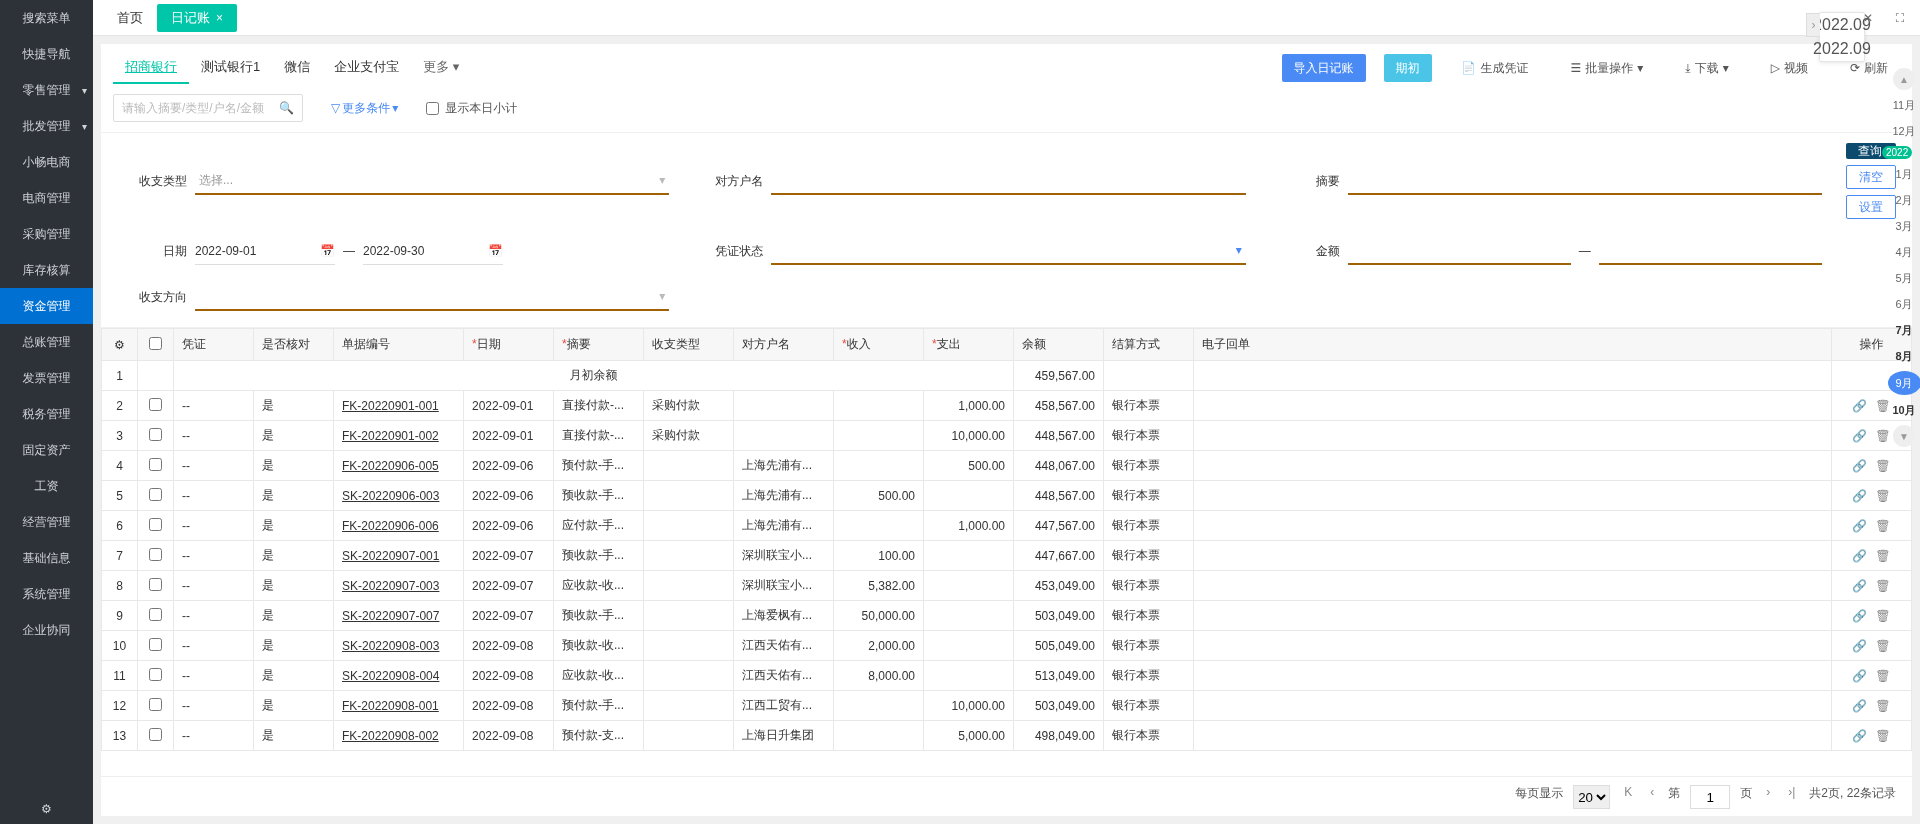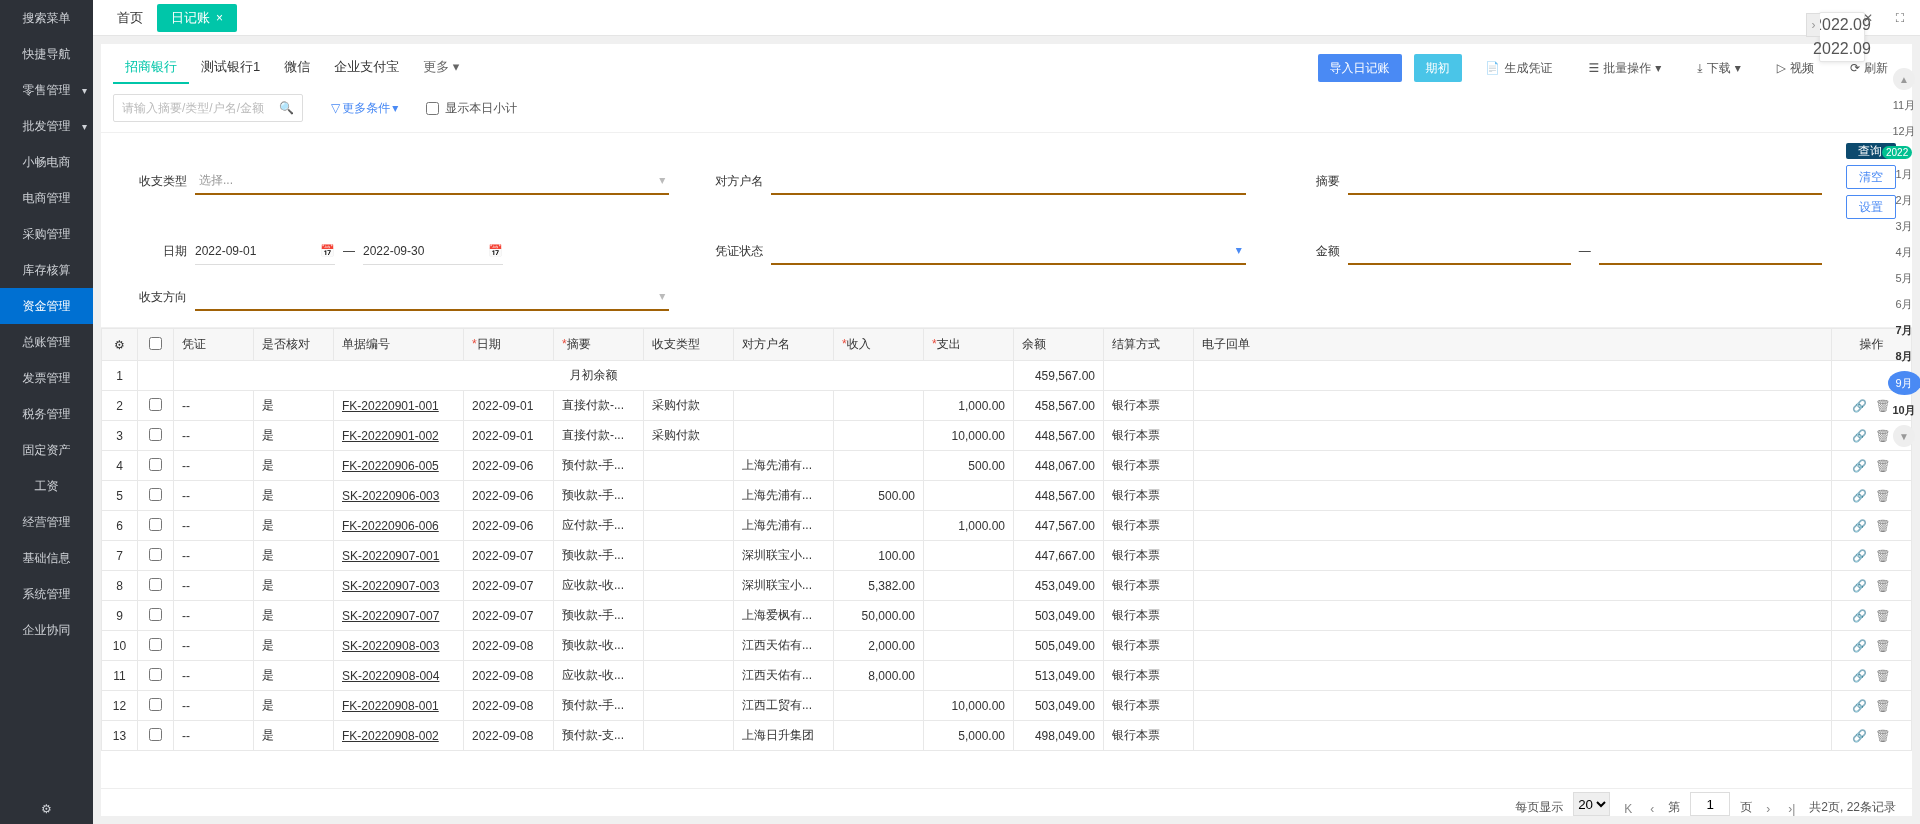--- a/index.html
+++ b/index.html
@@ -23,23 +23,23 @@
 .page-tab .close { margin-left: 6px; font-size: 12px; }
 .tabs-right { margin-left: auto; display: flex; align-items: center; gap: 12px; }
 .icon-btn { width: 20px; height: 20px; display: flex; align-items: center; justify-content: center; cursor: pointer; color: #666; }
 
 
 .card { margin: 8px; background: #fff; flex: 1; display: flex; flex-direction: column; min-height: 0; }
 
 
 .subtabs-row { display: flex; align-items: center; padding: 8px 12px 0 12px; }
 .subtab { padding: 6px 12px; cursor: pointer; font-size: 13px; color: #333; }
-.subtab.active { color: #00c6a9; border-bottom: 2px solid #00c6a9; }
+.subtab.active { color: #00c6a9; border-bottom: 2px solid #00c6a9; text-decoration: underline; }
 .subtab.more { color: #666; }
-.actions { margin-left: auto; display: flex; gap: 12px; }
+.actions { margin-left: auto; display: flex; gap: 18px; }
 .btn { height: 28px; padding: 0 12px; border: none; border-radius: 2px; cursor: pointer; font-size: 12px; display: inline-flex; align-items: center; gap: 4px; background: transparent; }
 .btn-primary { background: #4a8af4; color: #fff; }
 .btn-cyan { background: #4ac5e8; color: #fff; }
 .btn-link { color: #555; }
 
 
 .filter-row { display: flex; align-items: center; padding: 10px 12px; gap: 28px; border-bottom: 1px solid #f0f0f0; }
 .search-box { width: 190px; height: 28px; border: 1px solid #ddd; border-radius: 2px; display: flex; align-items: center; padding: 0 8px; color: #bbb; }
 .search-box input { border: none; outline: none; flex: 1; font-size: 12px; }
 .search-box input::placeholder { color: #bbb; }
@@ -65,21 +65,21 @@
 th, td { border: 1px solid #e8e8e8; padding: 6px 8px; font-size: 12px; text-align: left; white-space: nowrap; overflow: hidden; text-overflow: ellipsis; }
 th { background: #f7f7f7; font-weight: normal; color: #333; height: 32px; }
 th .req { color: #e84c3d; }
 td.num { text-align: right; }
 td.center, th.center { text-align: center; }
 .doc-link { color: #333; text-decoration: underline; cursor: pointer; }
 .row-op { display: flex; gap: 8px; justify-content: center; }
 .op-icon { cursor: pointer; color: #888; }
 
 
-.pager { height: 28px; display: flex; align-items: flex-end; justify-content: flex-end; gap: 10px; padding: 0 16px; border-top: 1px solid #eee; color: #555; }
+.pager { height: 40px; display: flex; align-items: flex-start; justify-content: flex-end; gap: 10px; padding: 8px 16px; border-top: 1px solid #eee; color: #555; }
 .pager select { height: 24px; border: 1px solid #ddd; }
 .pager .page-in { width: 40px; height: 24px; border: 1px solid #ddd; text-align: center; }
 .pgbtn { cursor: pointer; color: #888; padding: 0 4px; }
 
 
 .rail1 { position: absolute; right: 55px; top: 12px; width: 46px; background: #fff; border: 1px solid #e5e5e5; border-radius: 2px; box-shadow: 0 1px 4px rgba(0,0,0,.1); }
 .rail1 .r1-item { height: 24px; display: flex; align-items: center; justify-content: center; font-size: 16px; color: #555; }
 .rail1 .handle { position: absolute; left: -14px; top: 0; width: 14px; height: 24px; background: #eee; display: flex; align-items: center; justify-content: center; color: #999; border: 1px solid #ddd; border-right: none; }
 
 .rail2 { position: absolute; right: 0; top: 68px; width: 32px; display: flex; flex-direction: column; align-items: center; gap: 4px; }

